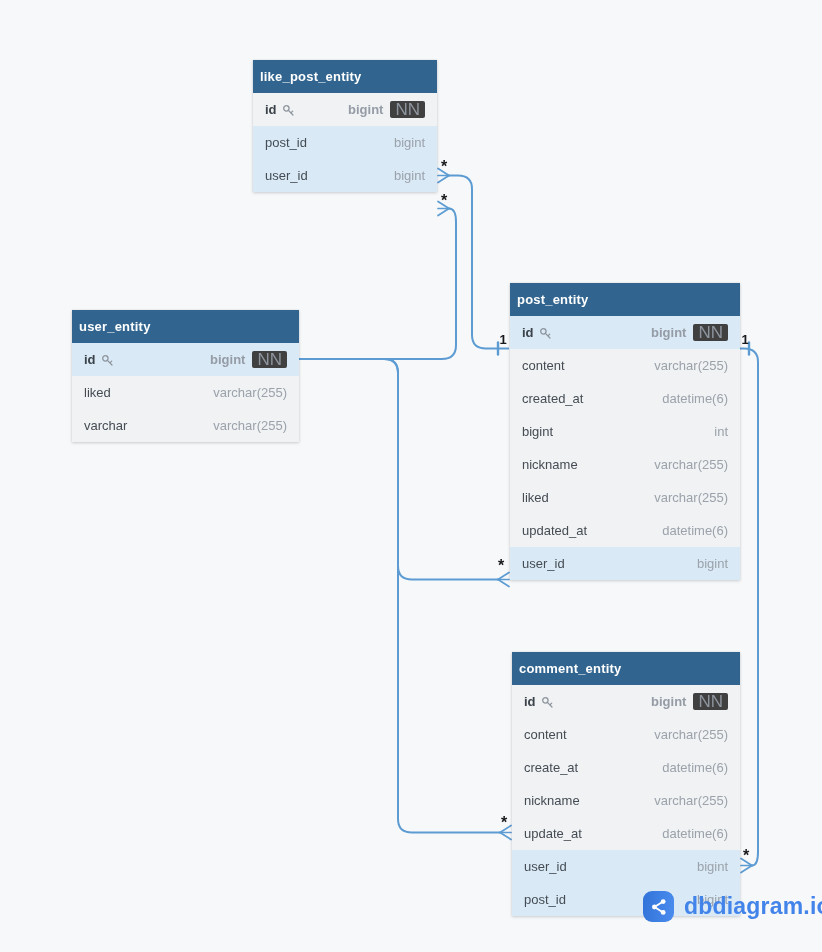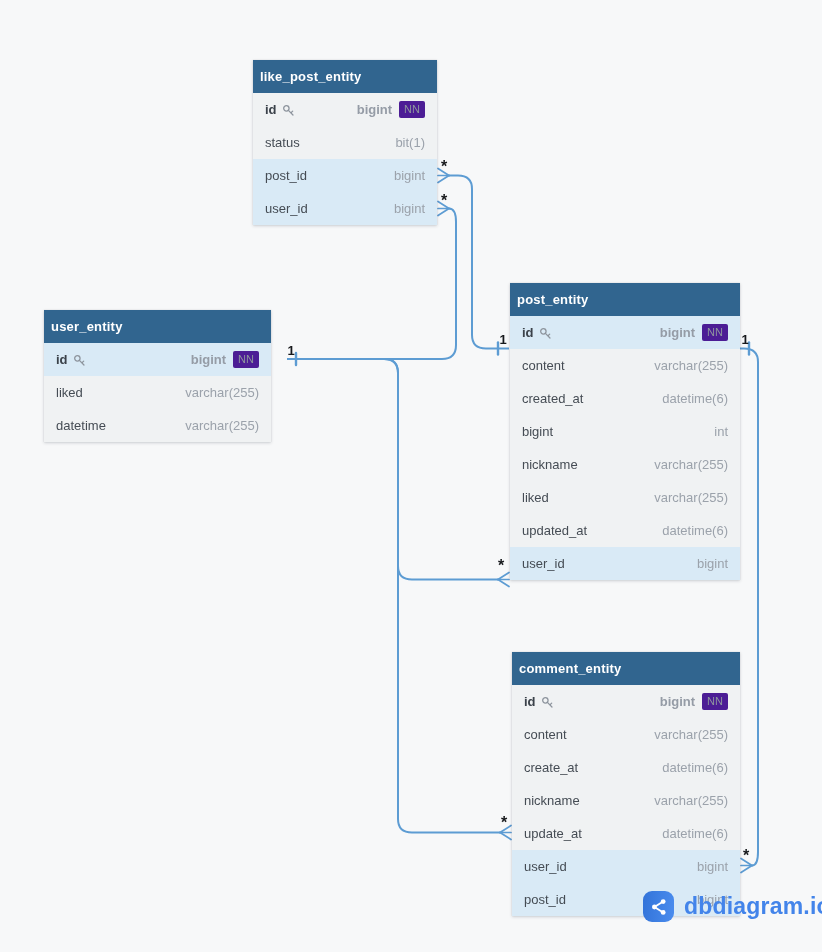--- a/index.html
+++ b/index.html
@@ -26,22 +26,22 @@
   .tbl-row{
     height:33px;display:flex;align-items:center;justify-content:space-between;
     padding:0 12px;background:#f0f2f3;
   }
   .tbl-row.hl{background:#d9eaf6;}
   .f-name{color:#454c54;display:flex;align-items:flex-end;gap:5px;}
   .pk .f-name{font-weight:700;color:#3b424a;}
   .f-type{color:#9ba2ab;display:flex;align-items:center;}
   .pk .f-type{font-weight:700;color:#959ca6;}
   .nn-badge{
-    font-weight:400;font-size:11px;line-height:15px;
-    background:#4c1d95;color:#8e959e;
+    font-weight:400;font-size:17px;line-height:15px;
+    background:#404040;color:#8e959e;
     padding:1px 5px;border-radius:2px;margin-left:7px;
   }
   .key-icon{flex:0 0 auto;}
 
   .rel{stroke:#5d9cd3;stroke-width:2;fill:none;}
   .tick{stroke:#5d9cd3;stroke-width:2.4;stroke-linecap:round;}
   .foot{stroke:#5d9cd3;stroke-width:1.7;fill:none;stroke-linecap:round;}
   .lbl{font-family:"Liberation Sans",sans-serif;font-weight:700;fill:#17191c;font-size:13px;text-anchor:middle;}
   .lbl.star{font-size:16px;}
 
@@ -100,48 +100,44 @@
 
   <div class="db-table" style="left: 253px; top: 60px; width: 184px;">
       <div class="tbl-header">like_post_entity</div>
       <div class="tbl-row pk">
         <span class="f-name">id<svg class="key-icon" width="13" height="13" viewBox="0 0 14 14">
             <circle cx="4.7" cy="4.7" r="2.9" fill="none" stroke="#8e959e" stroke-width="1.4"></circle>
             <path d="M6.9 6.9 L11.8 11.8 M9.6 9.6 L11.5 7.7" fill="none" stroke="#8e959e" stroke-width="1.4" stroke-linecap="round"></path>
           </svg></span>
         <span class="f-type">bigint<span class="nn-badge">NN</span></span>
       </div>
-      <div class="tbl-row">
-        <span class="f-name">status</span>
-        <span class="f-type">bit(1)</span>
-      </div>
       <div class="tbl-row hl">
         <span class="f-name">post_id</span>
         <span class="f-type">bigint</span>
       </div>
       <div class="tbl-row hl">
         <span class="f-name">user_id</span>
         <span class="f-type">bigint</span>
       </div>
     </div>
-    <div class="db-table" style="left: 44px; top: 310px; width: 227px;">
+    <div class="db-table" style="left: 72px; top: 310px; width: 227px;">
       <div class="tbl-header">user_entity</div>
       <div class="tbl-row hl pk">
         <span class="f-name">id<svg class="key-icon" width="13" height="13" viewBox="0 0 14 14">
             <circle cx="4.7" cy="4.7" r="2.9" fill="none" stroke="#8e959e" stroke-width="1.4"></circle>
             <path d="M6.9 6.9 L11.8 11.8 M9.6 9.6 L11.5 7.7" fill="none" stroke="#8e959e" stroke-width="1.4" stroke-linecap="round"></path>
           </svg></span>
         <span class="f-type">bigint<span class="nn-badge">NN</span></span>
       </div>
       <div class="tbl-row">
         <span class="f-name">liked</span>
         <span class="f-type">varchar(255)</span>
       </div>
       <div class="tbl-row">
-        <span class="f-name">datetime</span>
+        <span class="f-name">varchar</span>
         <span class="f-type">varchar(255)</span>
       </div>
     </div>
     <div class="db-table" style="left: 510px; top: 283px; width: 230px;">
       <div class="tbl-header">post_entity</div>
       <div class="tbl-row hl pk">
         <span class="f-name">id<svg class="key-icon" width="13" height="13" viewBox="0 0 14 14">
             <circle cx="4.7" cy="4.7" r="2.9" fill="none" stroke="#8e959e" stroke-width="1.4"></circle>
             <path d="M6.9 6.9 L11.8 11.8 M9.6 9.6 L11.5 7.7" fill="none" stroke="#8e959e" stroke-width="1.4" stroke-linecap="round"></path>
           </svg></span>

